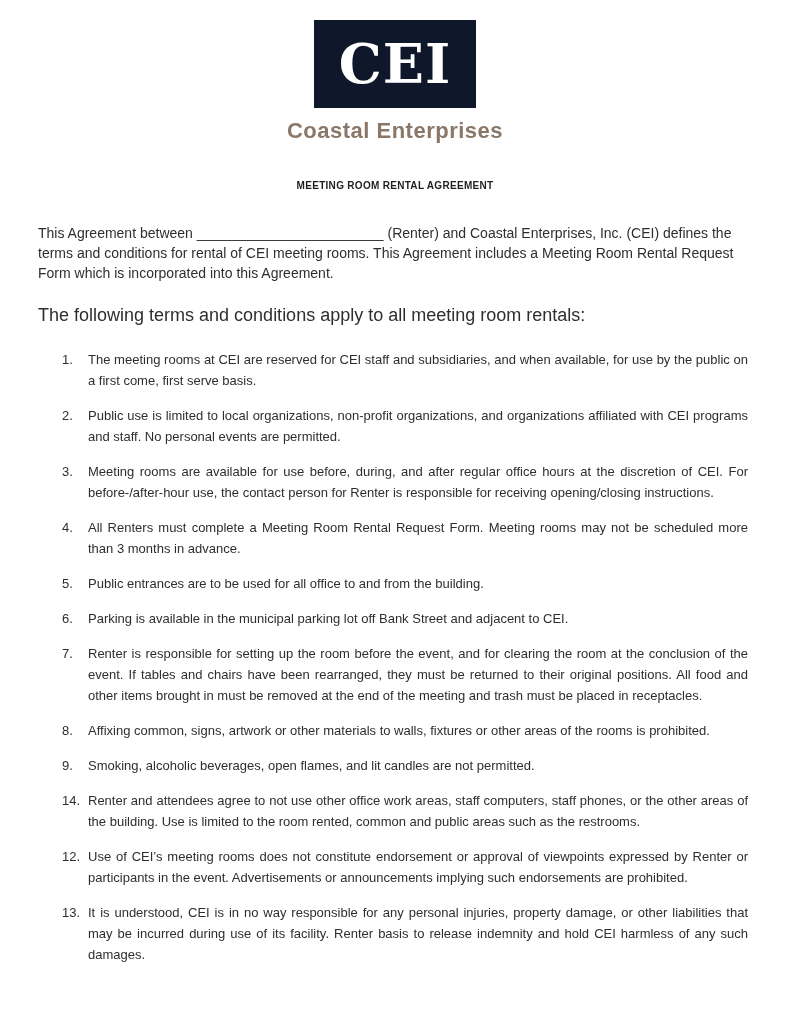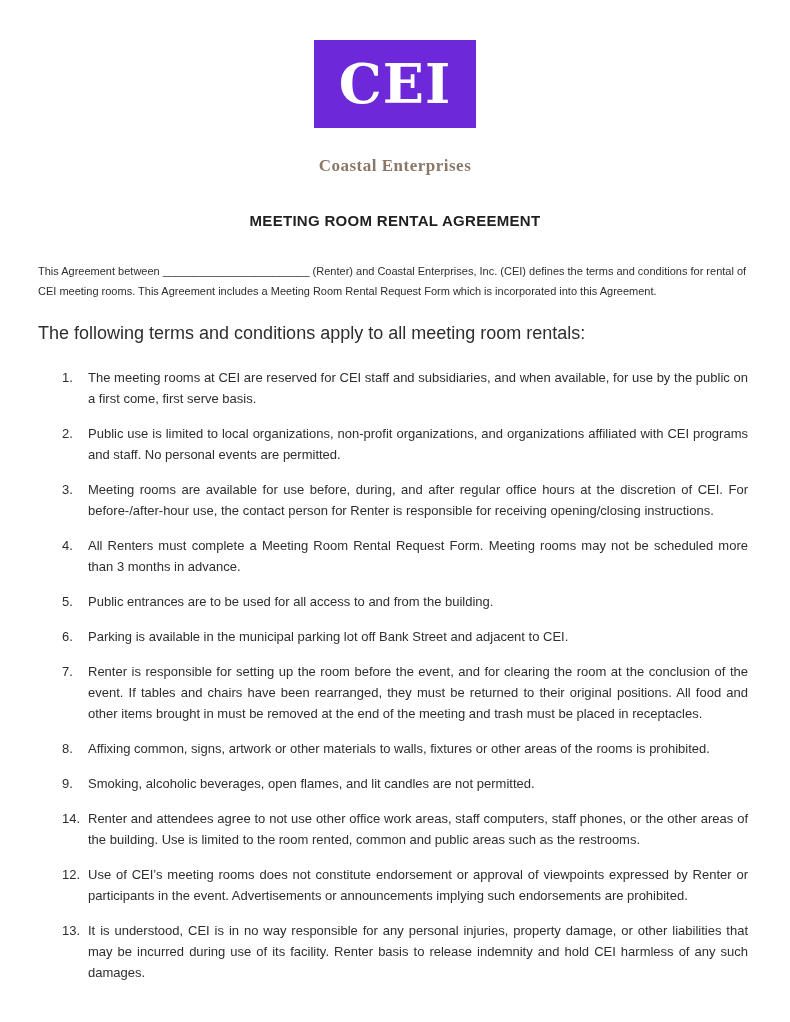--- a/index.html
+++ b/index.html
@@ -29,39 +29,39 @@
     background: #cc5f2b;
   }
   .logo-text {
     font-family: "DejaVu Serif", serif;
     font-weight: bold;
     font-size: 54px;
     color: #ffffff;
     letter-spacing: 1px;
   }
   .logo-subtitle {
-    margin-top: 28px;
-    font-family: Liberation Serif, serif;
+    margin-top: 10px;
+    font-family: Liberation Sans, sans-serif;
     font-weight: bold;
-    font-size: 17px;
+    font-size: 22px;
     color: #8a7767;
     letter-spacing: 0.5px;
     text-align: center;
   }
   .doc-title {
     margin-top: 36px;
     text-align: center;
     font-weight: bold;
-    font-size: 15px;
+    font-size: 10px;
     letter-spacing: 0.3px;
     color: #1f1f1f;
   }
   .intro {
     margin-top: 32px;
-    font-size: 11px;
+    font-size: 14px;
     line-height: 20px;
     text-align: left;
   }
   .lead {
     margin-top: 22px;
     font-size: 18px;
     line-height: 20px;
   }
   .terms-list {
     margin-top: 24px;
@@ -82,21 +82,21 @@
     text-align: justify;
     padding-right: 4px;
   }
 </style>
 </head>
 <body>
 
 <div class="page">
 
   <div class="logo-wrap">
-    <div class="logo-box" style="background: #6d28d9; margin-top: 20px;">
+    <div class="logo-box" style="background: #0f172a;">
       <span class="logo-text" style="color: rgb(255, 255, 255);">CEI</span>
     </div>
     <div class="logo-subtitle" style="color: rgb(138, 119, 103);">Coastal Enterprises</div>
   </div>
 
   <h1 class="doc-title">MEETING ROOM RENTAL AGREEMENT</h1>
 
   <p class="intro">This Agreement between ________________________ (Renter) and Coastal Enterprises, Inc. (CEI) defines the terms and conditions for rental of CEI meeting rooms. This Agreement includes a Meeting Room Rental Request Form which is incorporated into this Agreement.</p>
 
   <p class="lead">The following terms and conditions apply to all meeting room rentals:</p>
@@ -118,21 +118,21 @@
       <span class="term-text">Meeting rooms are available for use before, during, and after regular office hours at the discretion of CEI. For before-/after-hour use, the contact person for Renter is responsible for receiving opening/closing instructions.</span>
     </div>
 
     <div class="term-item">
       <span class="term-num">4.</span>
       <span class="term-text">All Renters must complete a Meeting Room Rental Request Form. Meeting rooms may not be scheduled more than 3 months in advance.</span>
     </div>
 
     <div class="term-item">
       <span class="term-num">5.</span>
-      <span class="term-text">Public entrances are to be used for all access to and from the building.</span>
+      <span class="term-text">Public entrances are to be used for all office to and from the building.</span>
     </div>
 
     <div class="term-item">
       <span class="term-num">6.</span>
       <span class="term-text">Parking is available in the municipal parking lot off Bank Street and adjacent to CEI.</span>
     </div>
 
     <div class="term-item">
       <span class="term-num">7.</span>
       <span class="term-text">Renter is responsible for setting up the room before the event, and for clearing the room at the conclusion of the event. If tables and chairs have been rearranged, they must be returned to their original positions. All food and other items brought in must be removed at the end of the meeting and trash must be placed in receptacles.</span>

